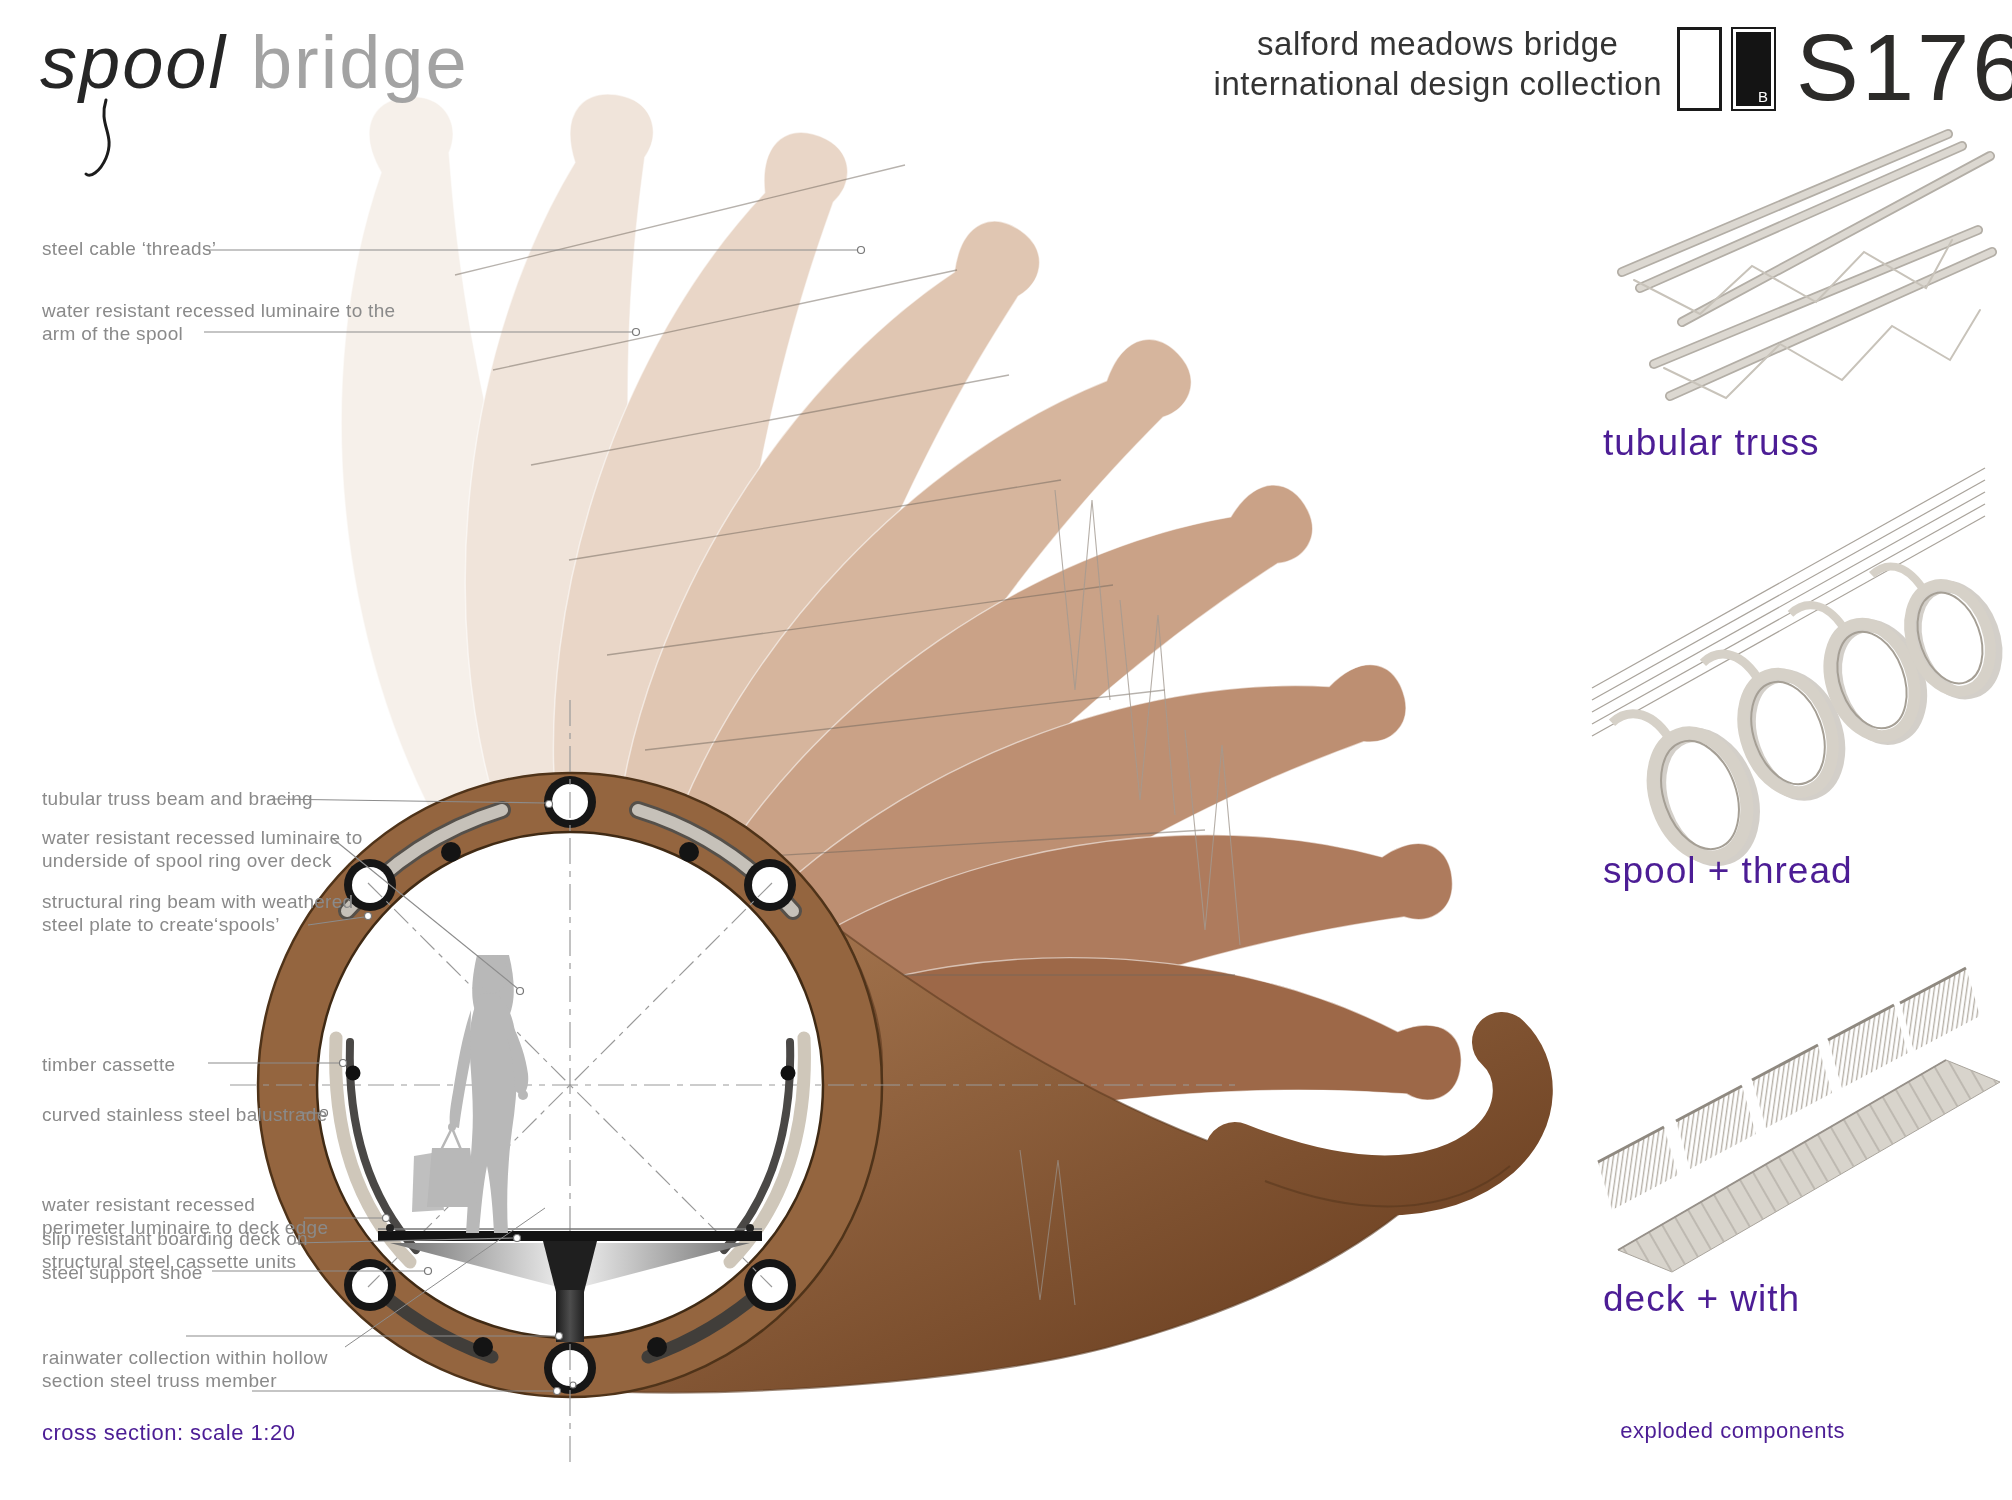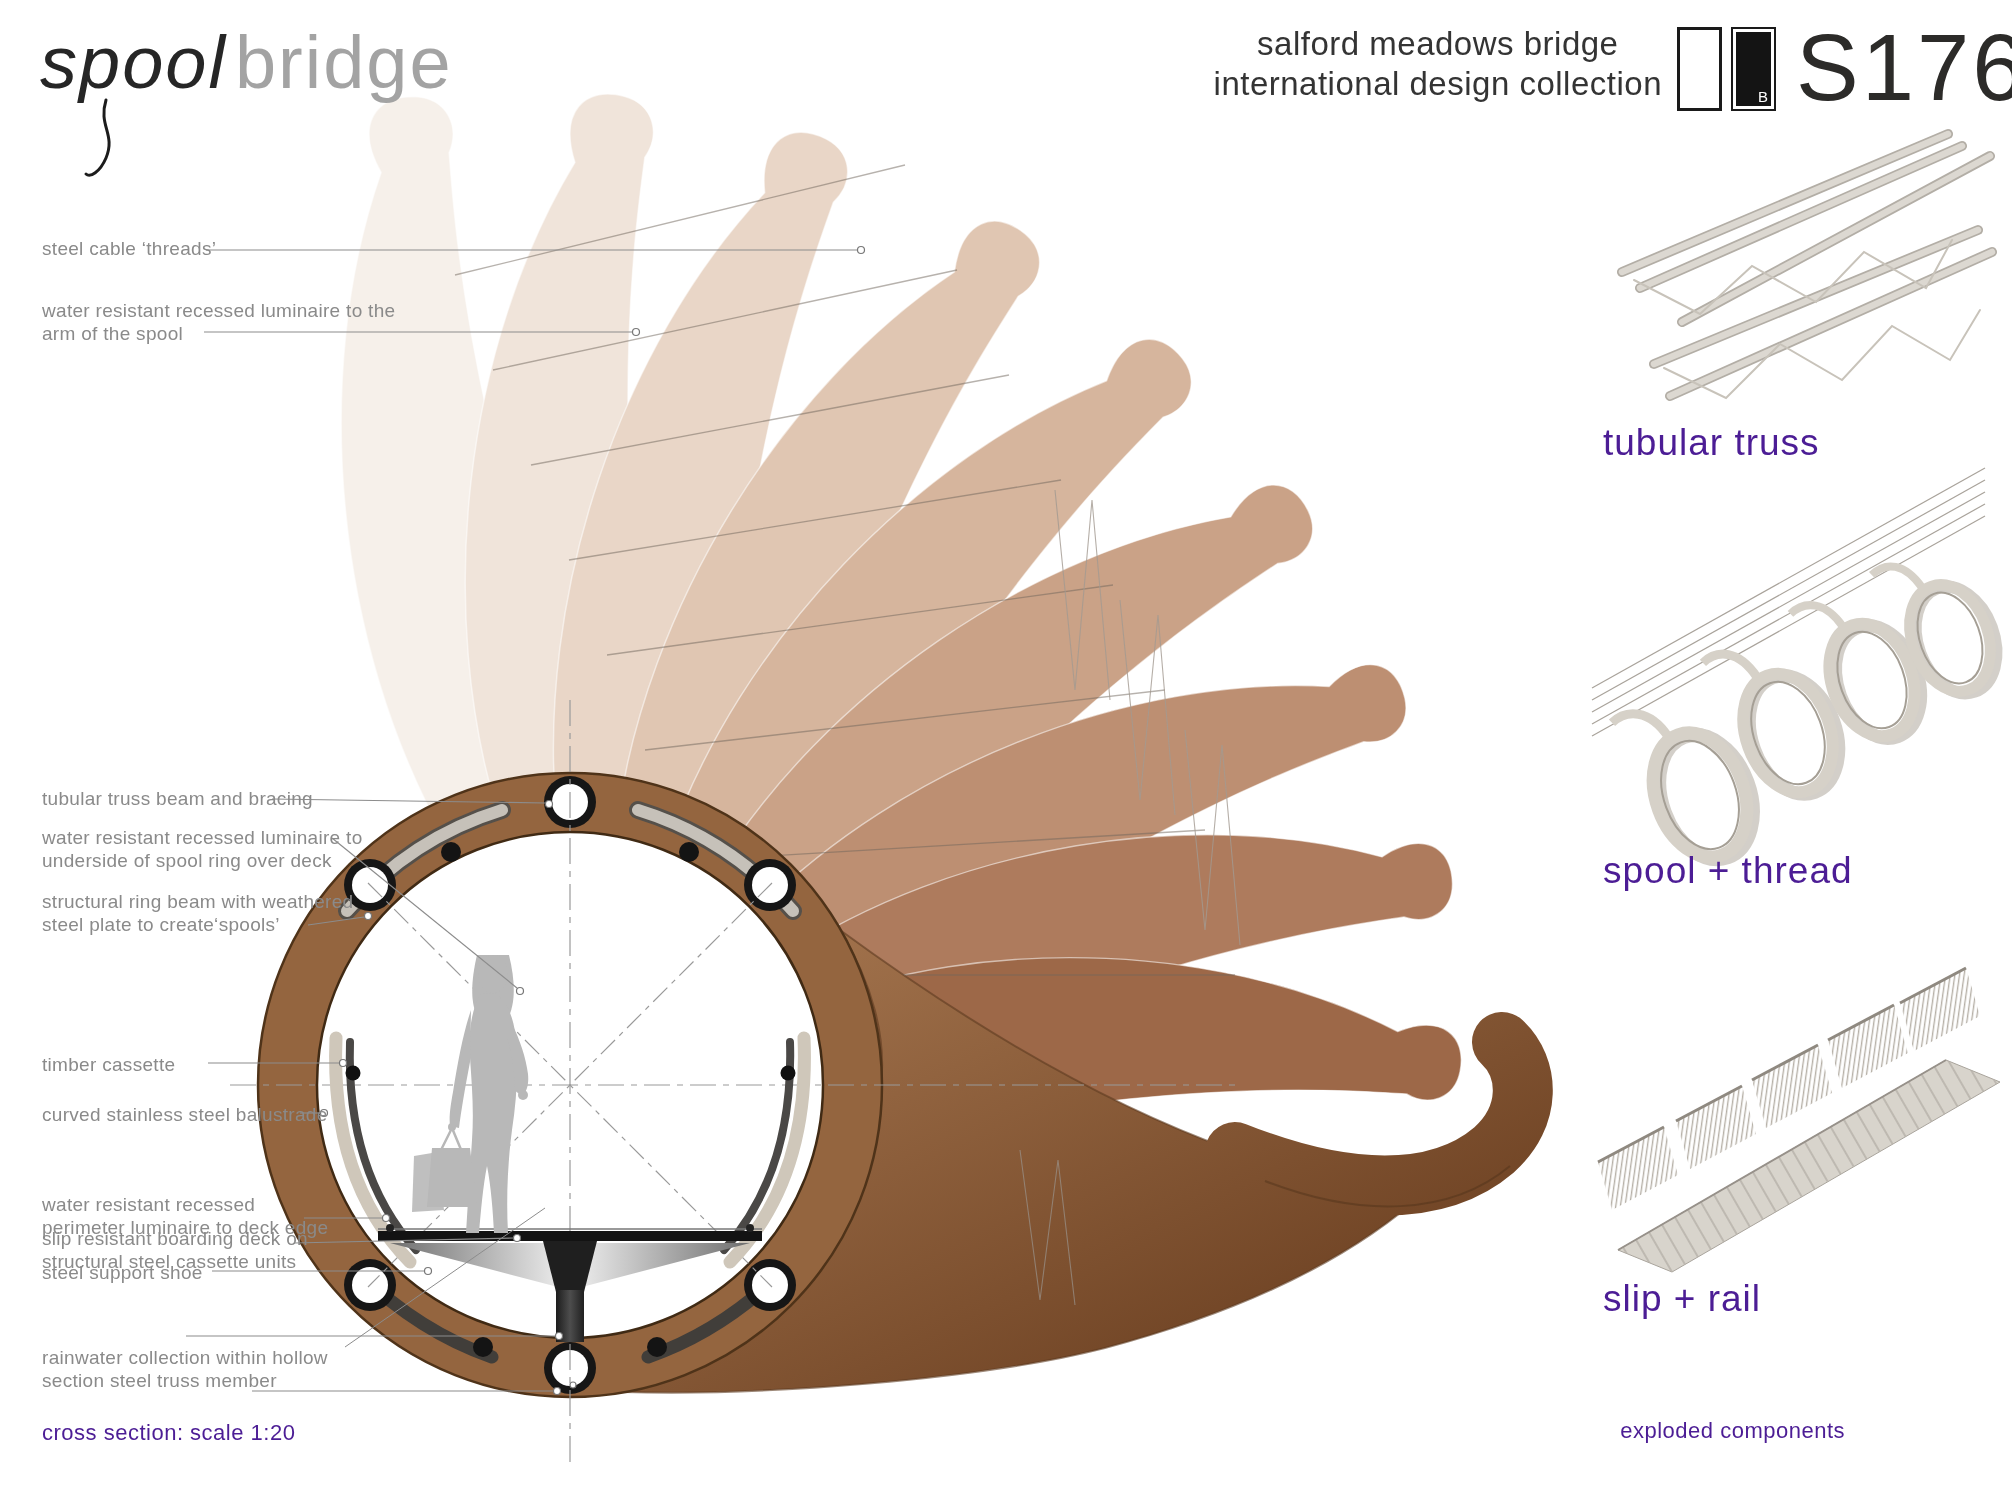--- a/index.html
+++ b/index.html
@@ -2,21 +2,21 @@
 <html><head>
 <meta charset="utf-8">
 <style>
   html,body{margin:0;padding:0;background:#ffffff;}
   .board{position:relative;width:2012px;height:1500px;background:#ffffff;overflow:hidden;
          font-family:"Liberation Sans", sans-serif;}
   .abs{position:absolute;}
   
   .logo{left:40px;top:20px;font-size:74px;letter-spacing:2px;font-weight:400;}
   .logo .p1{color:#262626;font-style:italic;}
-  .logo .p2{color:#a3a3a3;margin-left:8px;}
+  .logo .p2{color:#a3a3a3;margin-left:24px;}
   .comp-title{right:350px;top:24px;text-align:center;font-size:33px;line-height:40px;color:#343434;letter-spacing:0.5px;}
   .badge-row{left:1677px;top:27px;display:flex;}
   .badge{width:45px;height:84px;box-sizing:border-box;}
   .badge.empty{border:3px solid #1a1a1a;background:#fff;}
   .badge.filled{border:2px solid #1a1a1a;background:#fff;padding:3px;margin-left:9px;position:relative;}
   .badge.filled .fill{width:100%;height:100%;background:#141414;position:relative;}
   .badge.filled .b{position:absolute;right:6px;bottom:4px;color:#fff;font-size:15px;}
   .entry-code{left:1796px;top:14px;font-size:94px;letter-spacing:3px;color:#2c2b29;}
   
   .ann{left:42px;font-size:19px;line-height:23px;color:#8a8a8a;letter-spacing:0.3px;white-space:pre-line;max-width:430px;}
@@ -338,18 +338,18 @@
   <div class="abs ann" style="top:1227px">slip resistant boarding deck on
 structural steel cassette units</div>
   <div class="abs ann" style="top:1193px">water resistant recessed
 perimeter luminaire to deck edge</div>
   <div class="abs ann" style="top:1261px">steel support shoe</div>
   <div class="abs ann" style="top:1346px">rainwater collection within hollow
 section steel truss member</div>
 
   <div class="abs comp-label" style="left:1603px;top:422px">tubular truss</div>
   <div class="abs comp-label" style="left:1603px;top:850px">spool + thread</div>
-  <div class="abs comp-label" style="left:1603px;top:1278px">slip + rail</div>
+  <div class="abs comp-label" style="left:1603px;top:1278px">deck + with</div>
 
   <div class="abs cap" style="left:42px;top:1420px">cross section: scale 1:20</div>
   <div class="abs cap" style="right:167px;top:1418px">exploded components</div>
 
 </div>
 
 </body></html>

